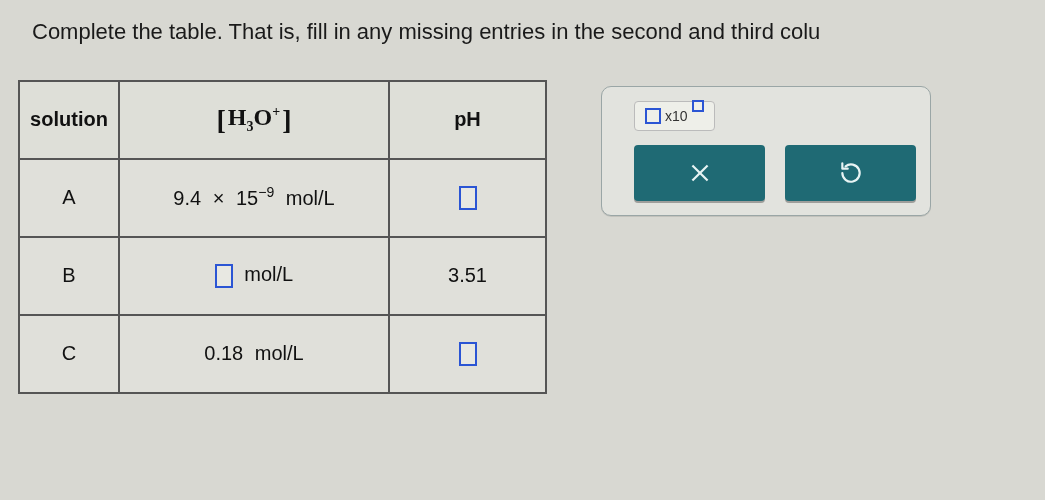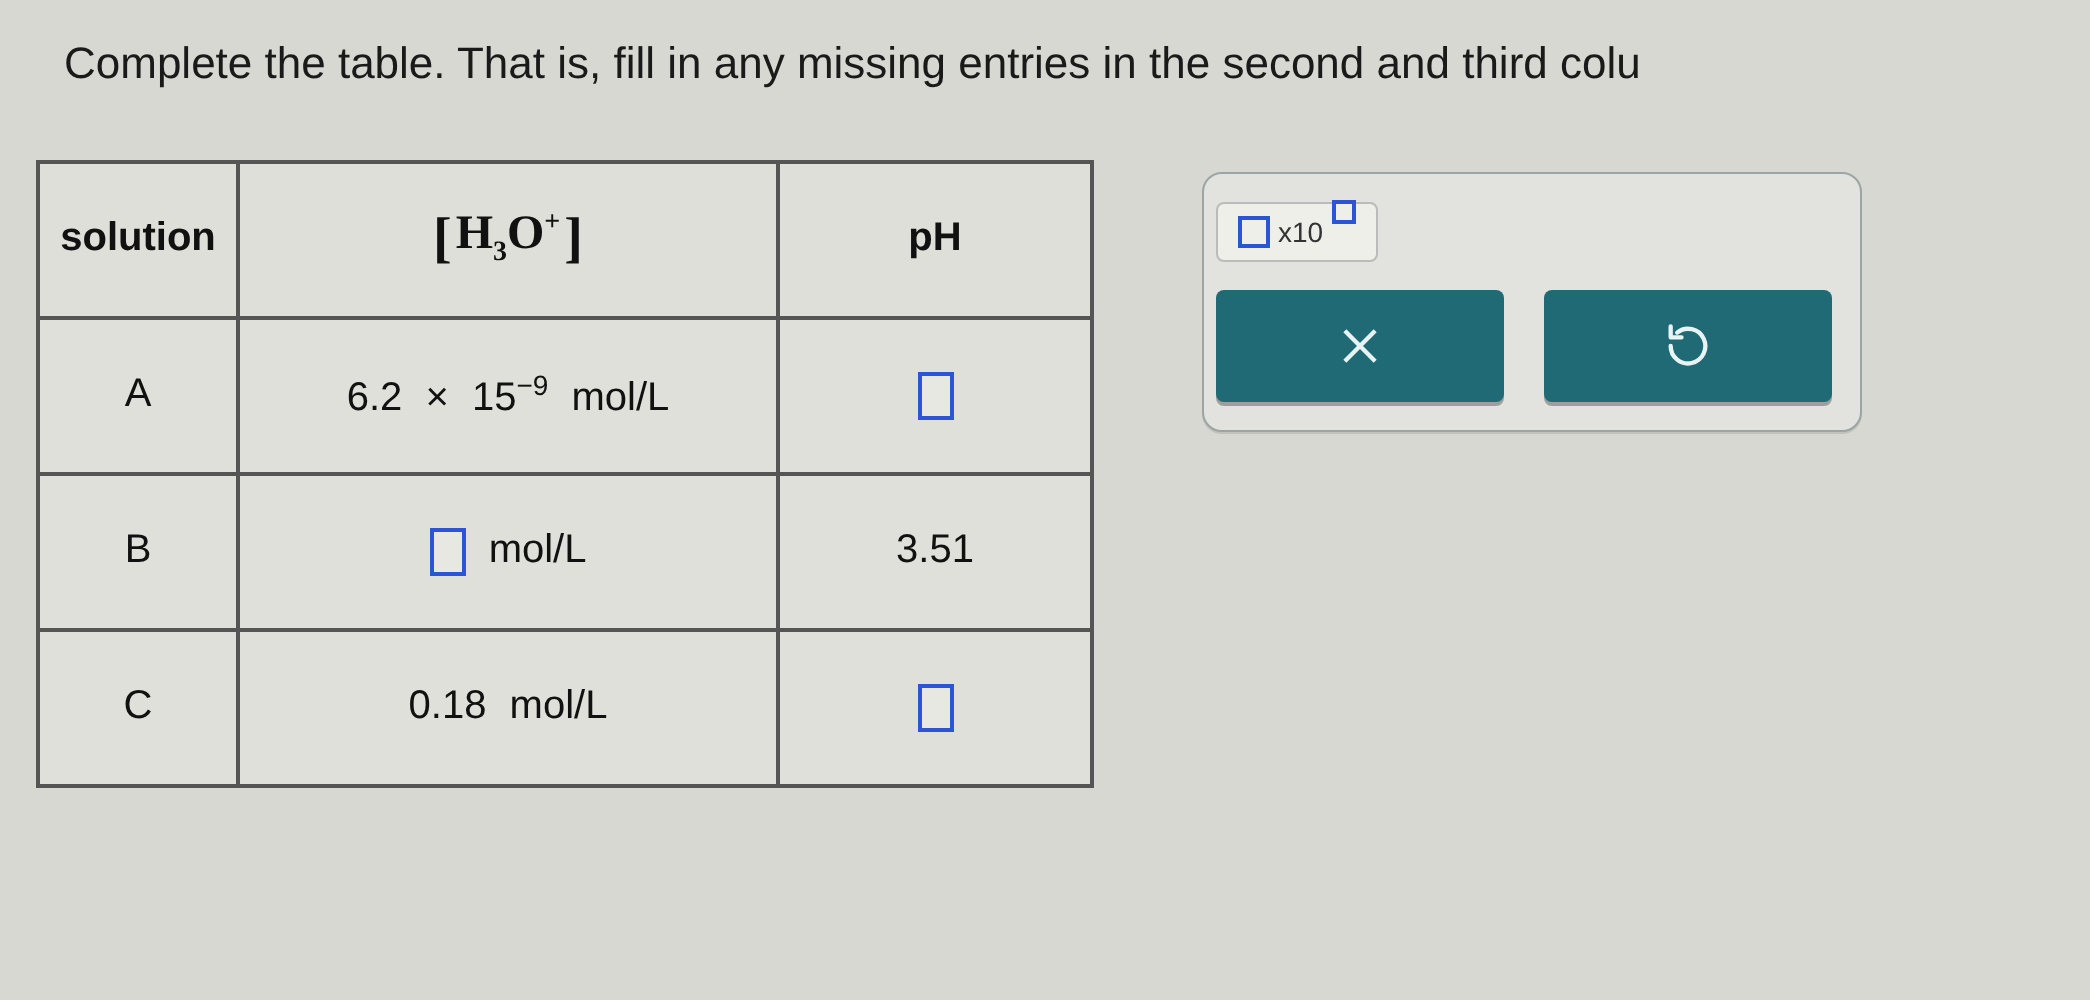--- a/index.html
+++ b/index.html
@@ -69,21 +69,21 @@
       vertical-align: middle;
     }
     .unit { margin-left: 6px; }
 
     
     .panel {
       border: 1px solid #9aa6a6;
       border-radius: 10px;
       background: #e2e3de;
       width: 330px;
-      padding: 14px 14px 14px 6px;
+      padding: 14px 14px 14px 32px;
       box-shadow: 0 1px 0 rgba(0,0,0,0.1);
       margin-top: 6px;
     }
     .sci-template {
       display: inline-flex;
       align-items: center;
       gap: 4px;
       padding: 6px 10px;
       border: 1px solid #bbb;
       border-radius: 4px;
@@ -137,21 +137,21 @@
           <span>]</span>
         </span>
       </th>
       <th class="col-ph hdr">pH</th>
     </tr>
 
     <tr>
       <td class="col-sol rowcell">A</td>
       <td class="col-h3o rowcell">
         <span class="sci">
-          <span>6.2</span>
+          <span>9.4</span>
           <span class="mult">×</span>
           <span>15</span><sup>−9</sup>
           <span class="unit">mol/L</span>
         </span>
       </td>
       <td class="col-ph rowcell">
         <span class="answer-box"></span>
       </td>
     </tr>
 

